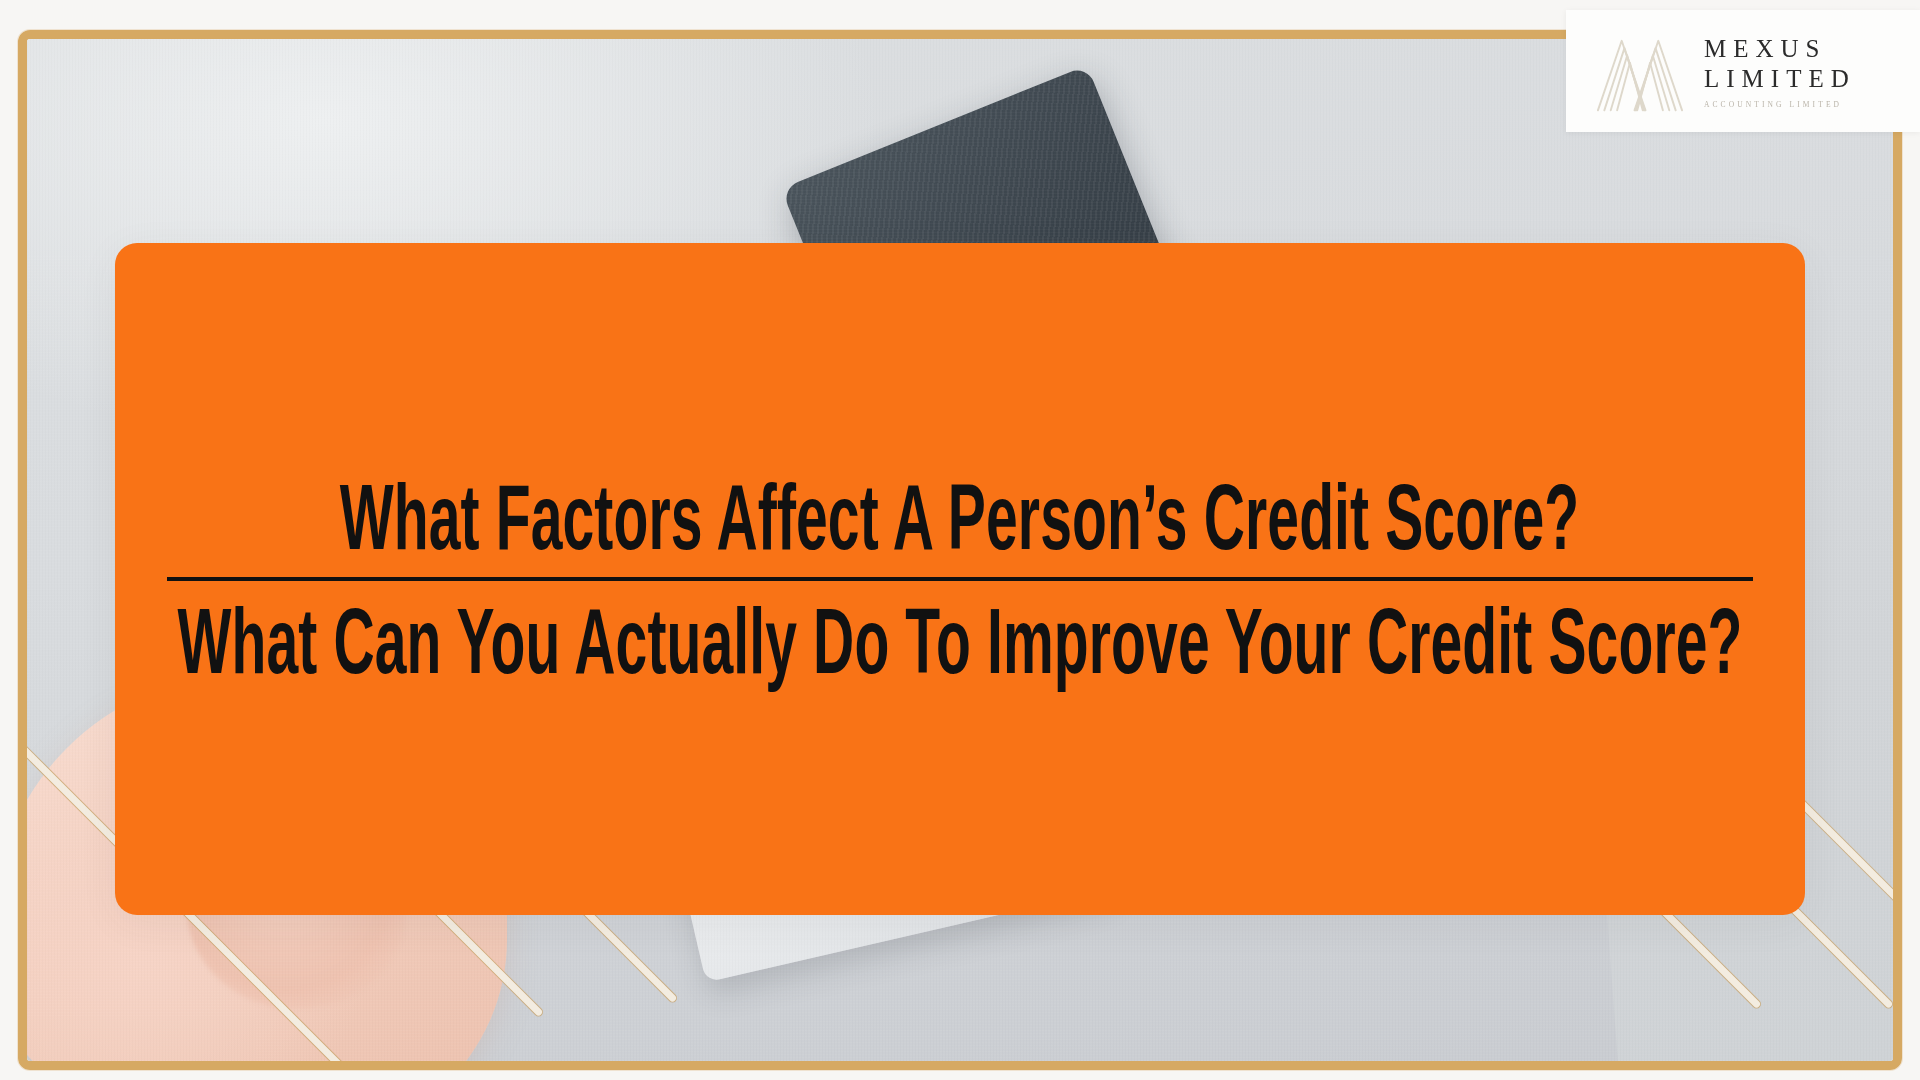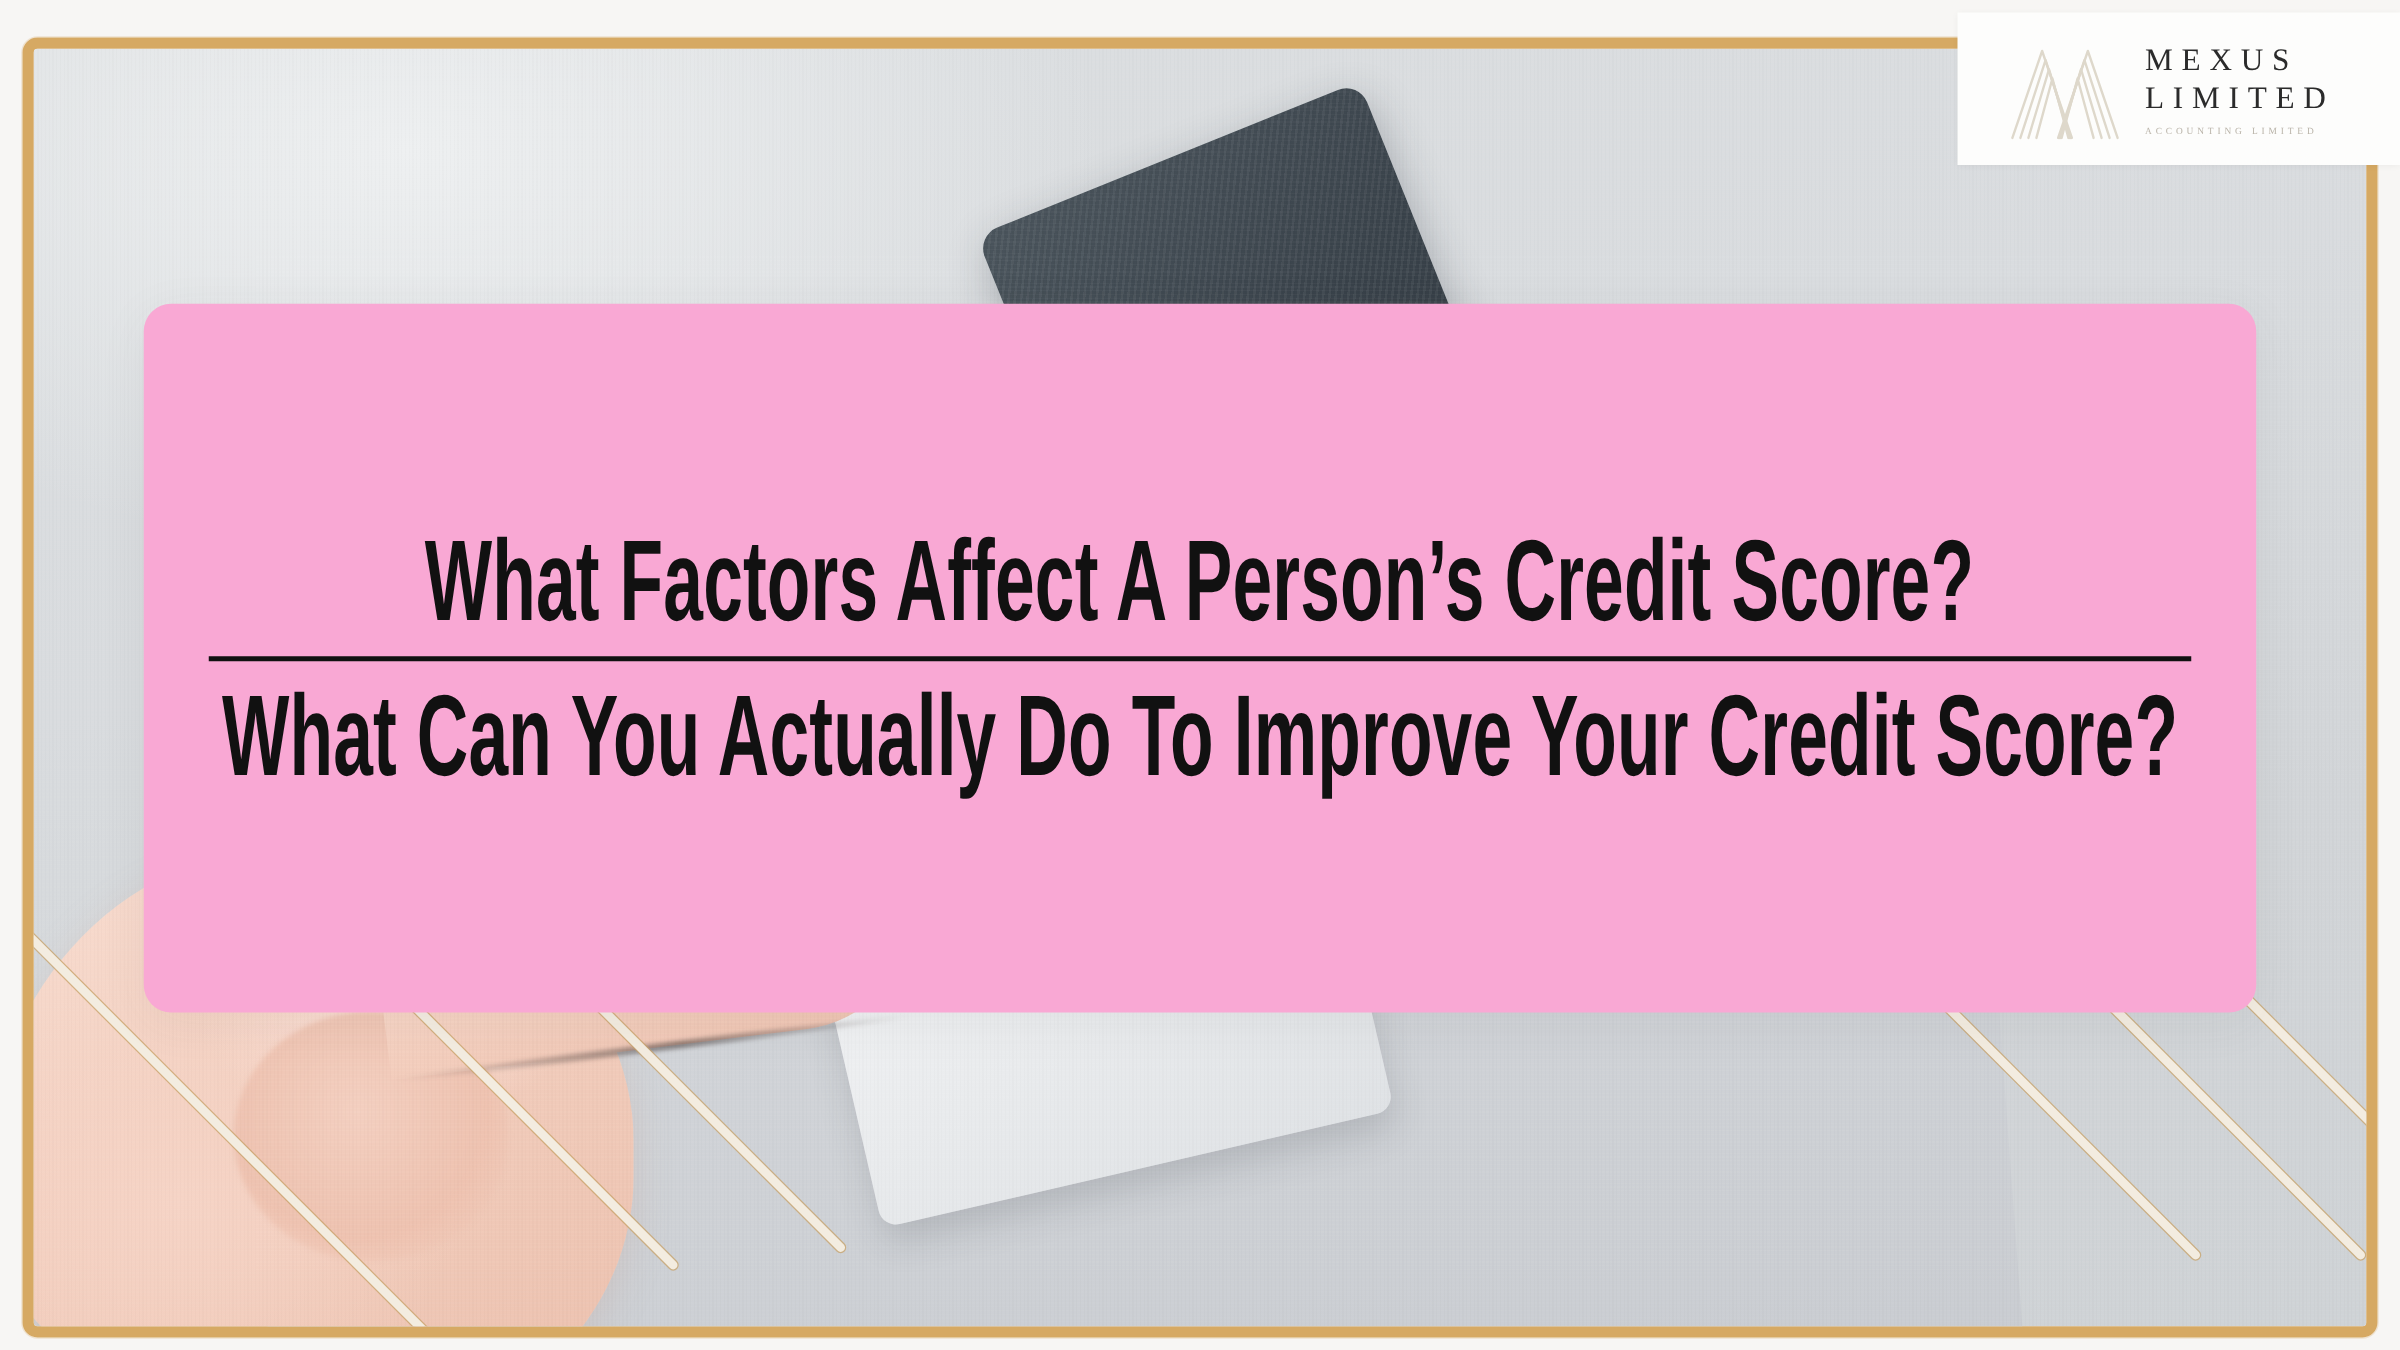--- a/index.html
+++ b/index.html
@@ -136,22 +136,22 @@
     background:#f3ece0;
     border-radius:4px;
     box-shadow:0 0 0 1px rgba(200,163,106,.75);
     transform-origin:0 50%;
   }
 
   
   #headline-card{
     position:absolute;
     left:115px; top:243px;
-    width:1690px; height:567px;
-    background:#f9a8d4;
+    width:1690px; height:672px;
+    background:#f97316;
     border-radius:22px;
     display:flex;
     flex-direction:column;
     align-items:center;
     justify-content:center;
     box-shadow:0 8px 40px rgba(60,60,60,.06);
   }
   #headline-inner{
     width:1590px;
     display:flex;
@@ -180,21 +180,21 @@
 
   
   #logo-badge{
     position:absolute;
     left:1566px; top:10px;
     width:354px; height:122px;
     background:#fdfdfc;
     display:flex;
     align-items:center;
     gap:18px;
-    padding:12px 20px 12px 40px;
+    padding:12px 20px 12px 28px;
     box-shadow:0 1px 6px rgba(0,0,0,.06);
     z-index:5;
   }
   #logo-mark{ width:92px; height:86px; flex:0 0 auto; }
   #logo-text{ display:flex; flex-direction:column; justify-content:center; }
   .logo-word{
     font-family:"Liberation Serif", serif;
     font-size:25px;
     letter-spacing:7px;
     color:#2b2b2b;

